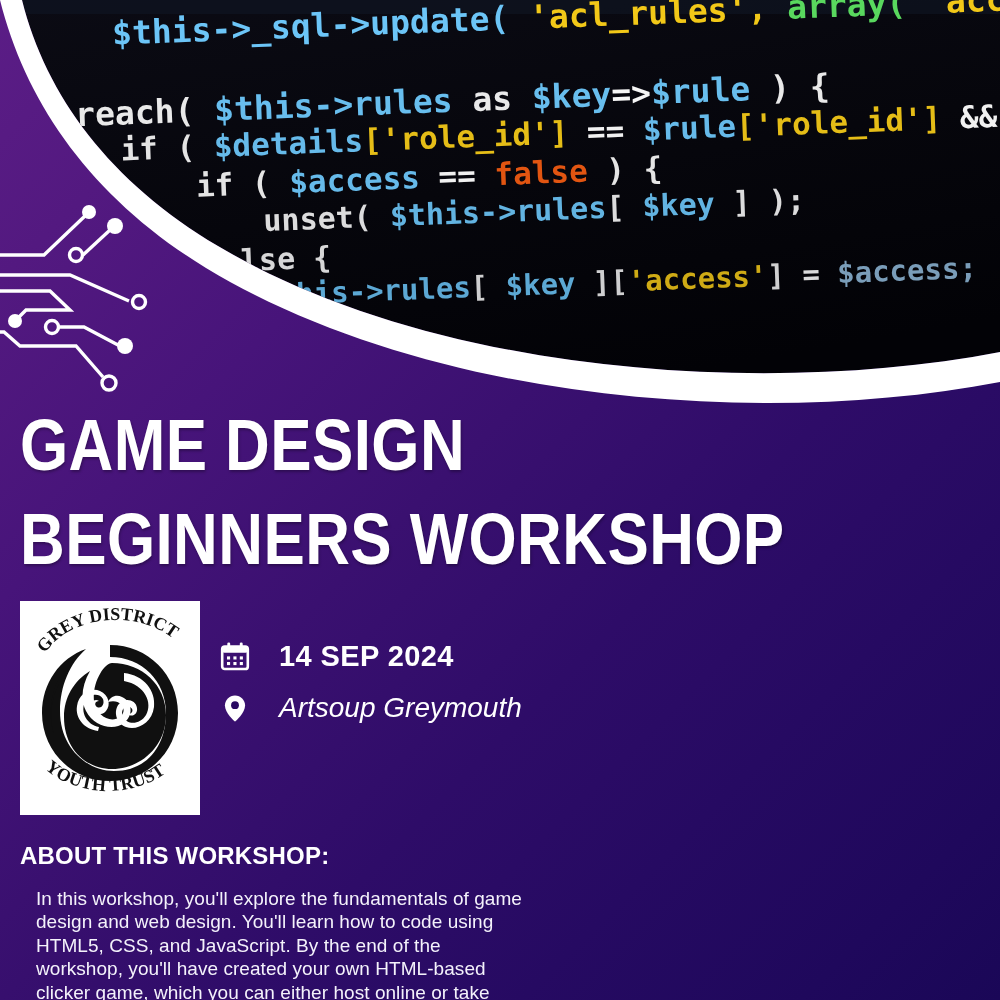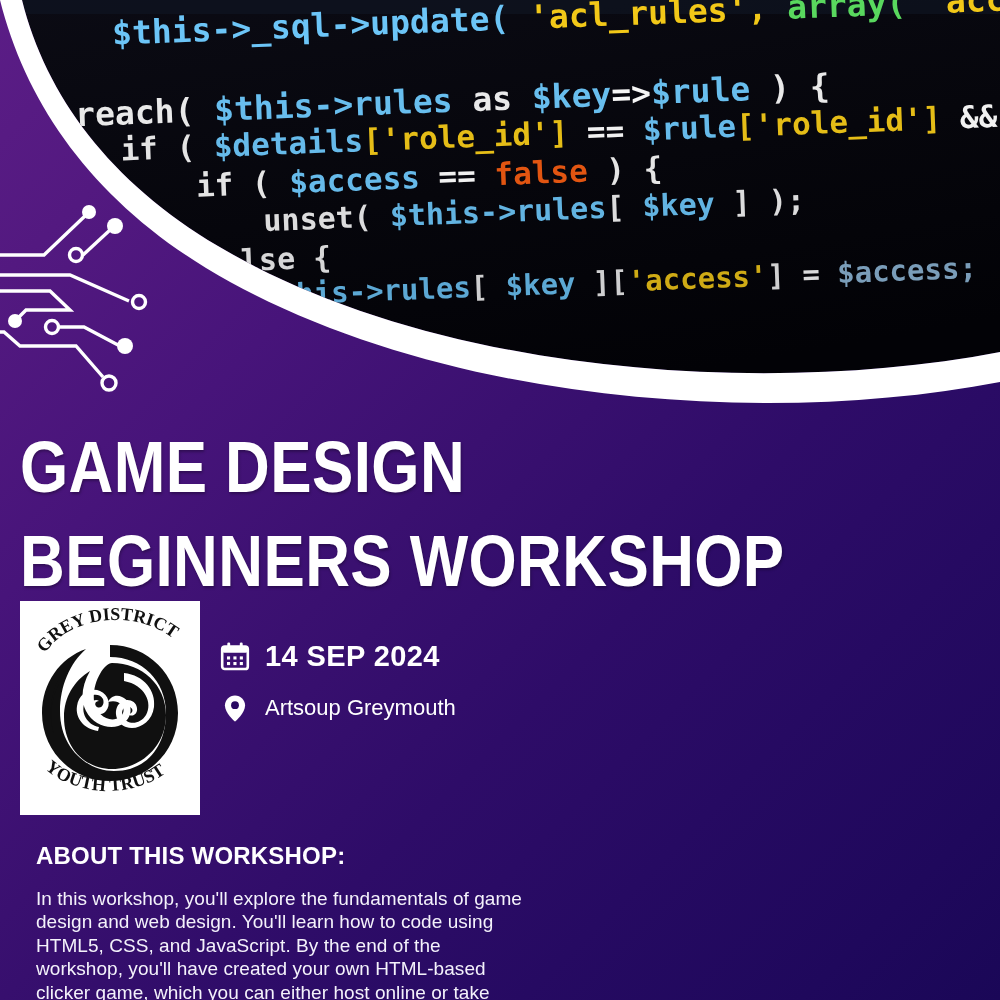--- a/index.html
+++ b/index.html
@@ -65,21 +65,21 @@
     stroke-width: 3.4;
     fill: none;
   }
   .circuit circle.solid { fill: #ffffff; stroke: none; }
   .circuit circle.hollow { fill: none; stroke: #ffffff; stroke-width: 3.4; }
 
   
   .title-block {
     position: absolute;
     left: 20px;
-    top: 420px;
+    top: 398px;
     width: 930px;
   }
   .title-line {
     color: #ffffff;
     font-family: "Liberation Sans Narrow", "Liberation Sans", sans-serif;
     font-weight: bold;
     font-size: 72px;
     line-height: 94px;
     letter-spacing: 0.5px;
     transform: scaleX(0.86);
@@ -122,45 +122,45 @@
     min-width: 40px;
     display: flex;
     align-items: center;
     justify-content: flex-start;
   }
   .detail-icon svg { display: block; }
   .detail-text {
     color: #ffffff;
     font-size: 30px;
     line-height: 30px;
-    margin-left: 7px;
+    margin-left: 21px;
     white-space: nowrap;
   }
   .detail-text.em {
     font-weight: bold;
     font-size: 29px;
     letter-spacing: 0.4px;
   }
   .detail-text.time { font-size: 29px; }
-  .detail-text.place { font-size: 22px; }
+  .detail-text.place { font-size: 28px; font-style: italic; }
 
   
   .about {
     position: absolute;
     left: 20px;
     top: 841px;
     width: 520px;
   }
   .about-heading {
     color: #ffffff;
     font-weight: bold;
     font-size: 24px;
     line-height: 30px;
     letter-spacing: 0.2px;
-    margin: 0 0 9px 16px;
+    margin: 0 0 9px 0;
   }
   .about-body {
     color: #f4f2fb;
     font-size: 19px;
     line-height: 23.4px;
     margin: 16px;
     letter-spacing: 0.05px;
   }
 </style>
 </head>

